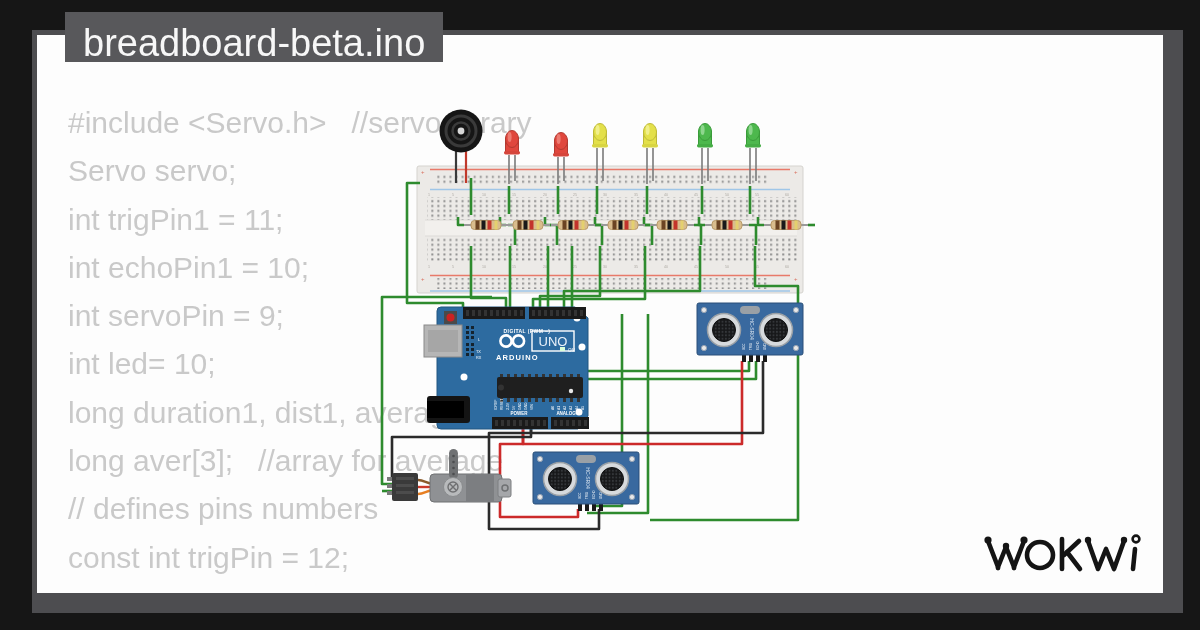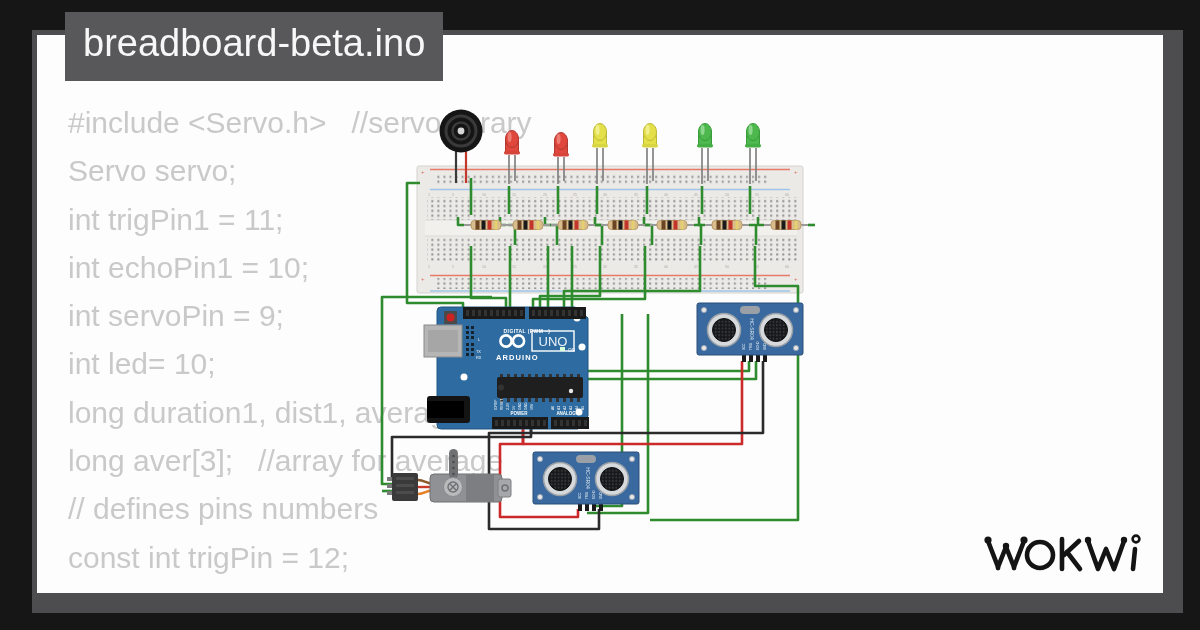--- a/index.html
+++ b/index.html
@@ -10,21 +10,21 @@
   }
   .shadow{
     position:absolute;left:32px;top:30px;width:1151px;height:583px;
     background:#4d4d50;
   }
   .card{
     position:absolute;left:37px;top:35px;width:1126px;height:558px;
     background:#fdfdfd;overflow:hidden;
   }
   .title-bar{
-    position:absolute;left:65px;top:12px;height:69px;
+    position:absolute;left:65px;top:12px;height:50px;
     background:#58585b;color:#f7f7f7;
     font-size:38px;line-height:62px;padding:0 18px;
     white-space:nowrap;z-index:30;
   }
   .code{
     position:absolute;left:31px;top:64px;
     color:#c9c9c9;font-size:30px;line-height:48.3px;
     white-space:pre;z-index:1;
   }
   .circuit{

